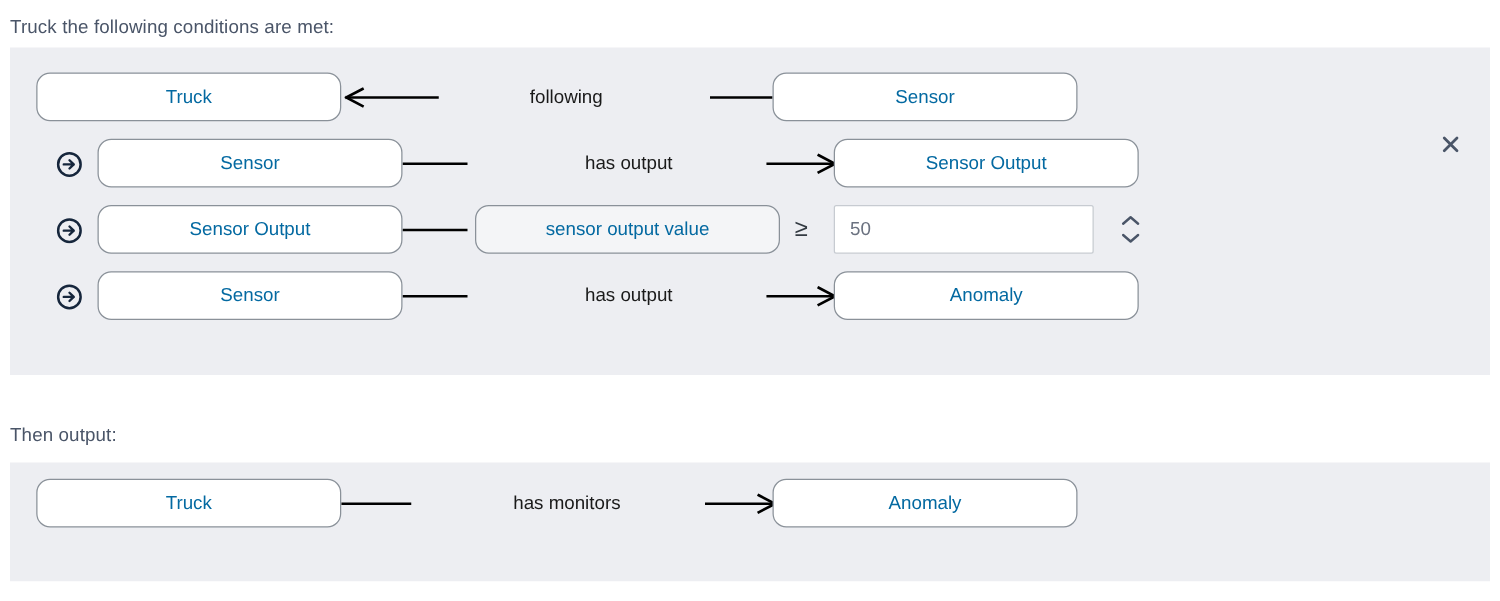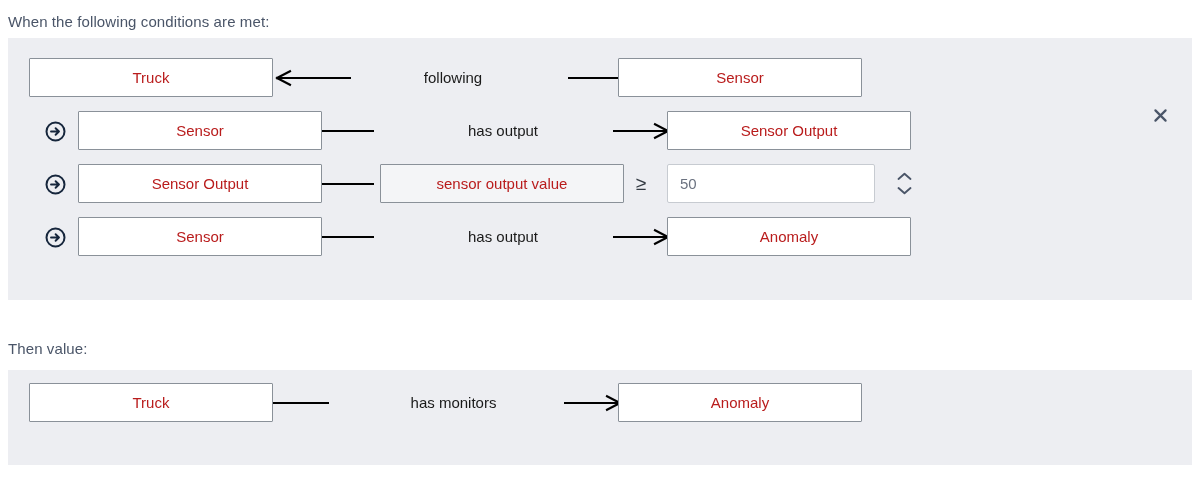--- a/index.html
+++ b/index.html
@@ -73,26 +73,26 @@
   }
   .bullet-icon svg { display: block; }
 
   
   .node-box {
     position: absolute;
     box-sizing: border-box;
     height: 39px;
     background: #ffffff;
     border: 1px solid #8a9199;
-    border-radius: 1px;
+    border-radius: 11px;
     display: flex;
     align-items: center;
     justify-content: center;
     font-size: 15px;
-    color: #b91c1c;
+    color: #0369a1;
     cursor: pointer;
     white-space: nowrap;
   }
   .node-box.attribute {
     background: #f4f5f7;
   }
 
   
   .relation-label {
     position: absolute;
@@ -152,21 +152,21 @@
     gap: 5px;
     cursor: pointer;
   }
   .stepper svg { display: block; }
 </style>
 </head>
 <body>
 
 <div class="page">
 
-  <div class="section-label" id="label-when">When the following conditions are met:</div>
+  <div class="section-label" id="label-when">Truck the following conditions are met:</div>
 
   <div class="panel" id="panel-conditions">
 
     <div class="close-btn" id="close-conditions">
       <svg width="17" height="17" viewBox="0 0 17 17" aria-hidden="true">
         <path d="M3.4 3.4 L13.6 13.6 M13.6 3.4 L3.4 13.6" stroke="#4a5568" stroke-width="2.2" stroke-linecap="round"></path>
       </svg>
     </div>
 
     <div class="node-box" style="left:21px; top:20px; width:244px;">Truck</div>
@@ -265,21 +265,21 @@
       <svg width="58" height="20" viewBox="0 0 58 20">
         <path d="M0 10 L55 10" stroke="#000000" stroke-width="2.1"></path>
         <path d="M55 10 L42 3.2 M55 10 L42 16.8" stroke="#000000" stroke-width="2.1" fill="none" stroke-linecap="square"></path>
       </svg>
     </div>
 
     <div class="node-box" style="left:659px; top:179px; width:244px;">Anomaly</div>
 
   </div>
 
-  <div class="section-label" id="label-then">Then value:</div>
+  <div class="section-label" id="label-then">Then output:</div>
 
   <div class="panel" id="panel-inference">
 
     <div class="node-box" style="left:21px; top:13px; width:244px;">Truck</div>
 
     <div class="connector" style="left:265px; top:23px; width:58px;">
       <svg width="58" height="20" viewBox="0 0 58 20">
         <path d="M0 10 L56 10" stroke="#000000" stroke-width="2.1"></path>
       </svg>
     </div>

